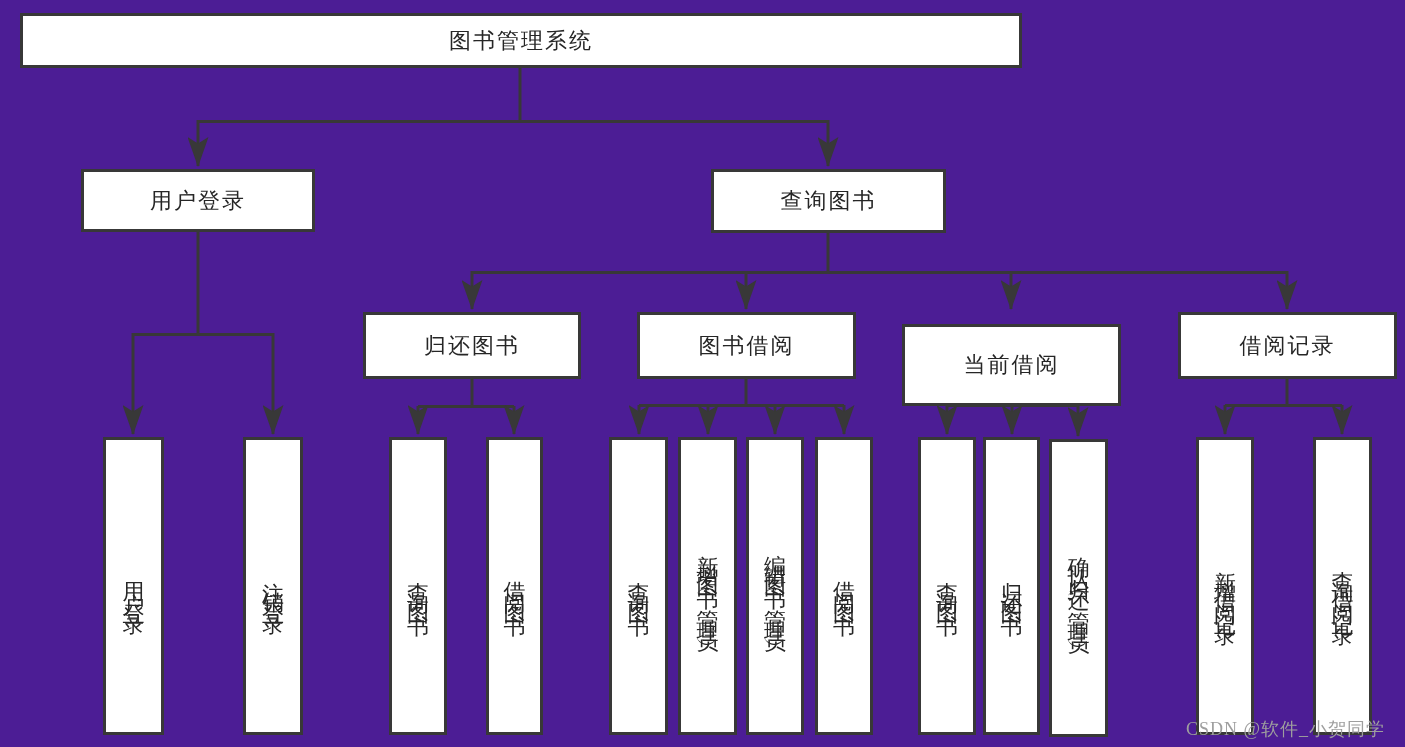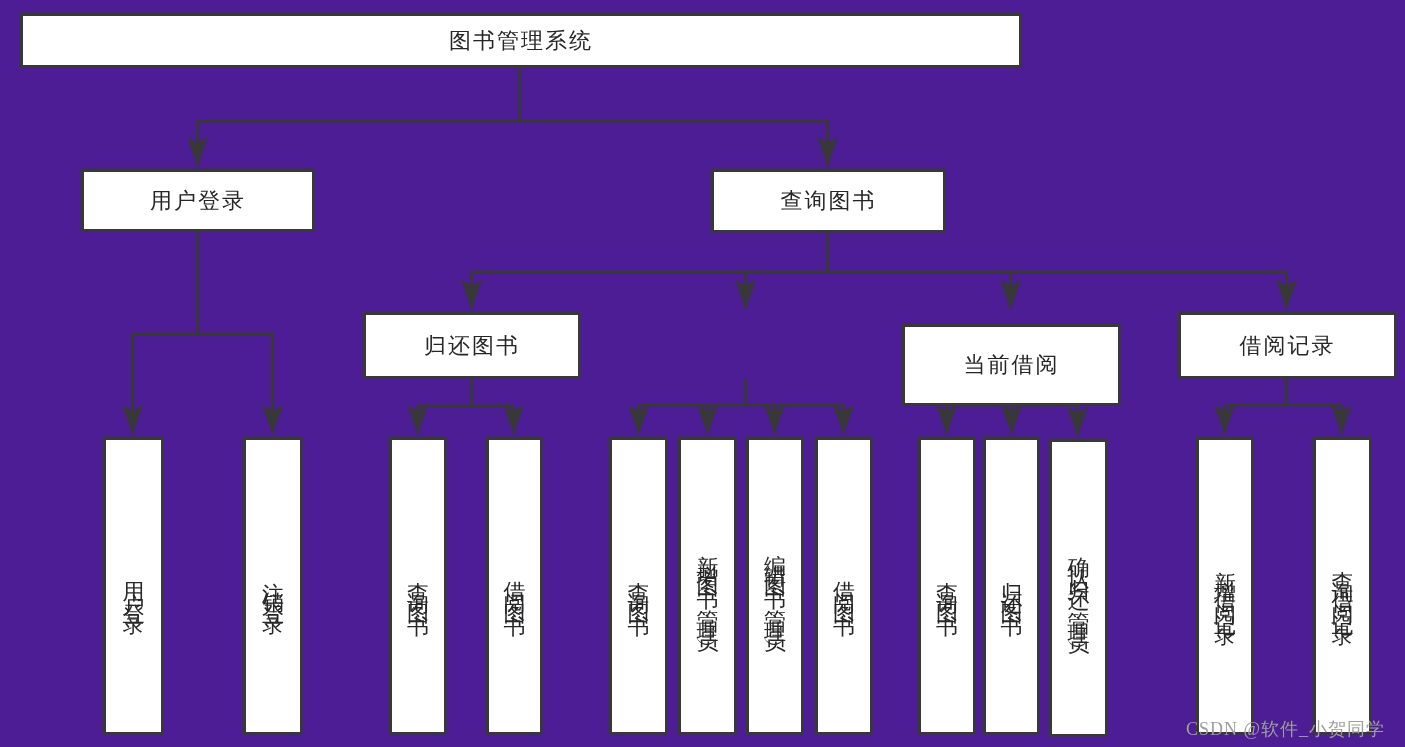--- a/index.html
+++ b/index.html
@@ -119,20 +119,23 @@
   <div class="node h" style="left:81px;top:169px;width:234px;height:63px">
     <span class="lbl">用户登录</span>
   </div>
   <div class="node h" style="left:711px;top:169px;width:235px;height:64px">
     <span class="lbl">查询图书</span>
   </div>
 
   <div class="node h" style="left:363px;top:312px;width:218px;height:67px">
     <span class="lbl">归还图书</span>
   </div>
+  <div class="node h" style="left:637px;top:312px;width:219px;height:67px">
+    <span class="lbl">图书借阅</span>
+  </div>
   <div class="node h" style="left:902px;top:324px;width:219px;height:82px">
     <span class="lbl">当前借阅</span>
   </div>
   <div class="node h" style="left:1178px;top:312px;width:219px;height:67px">
     <span class="lbl">借阅记录</span>
   </div>
 
   <div class="node v" style="left:103px;top:437px;width:61px;height:298px">
     <span class="lbl">用户登录</span>
   </div>

